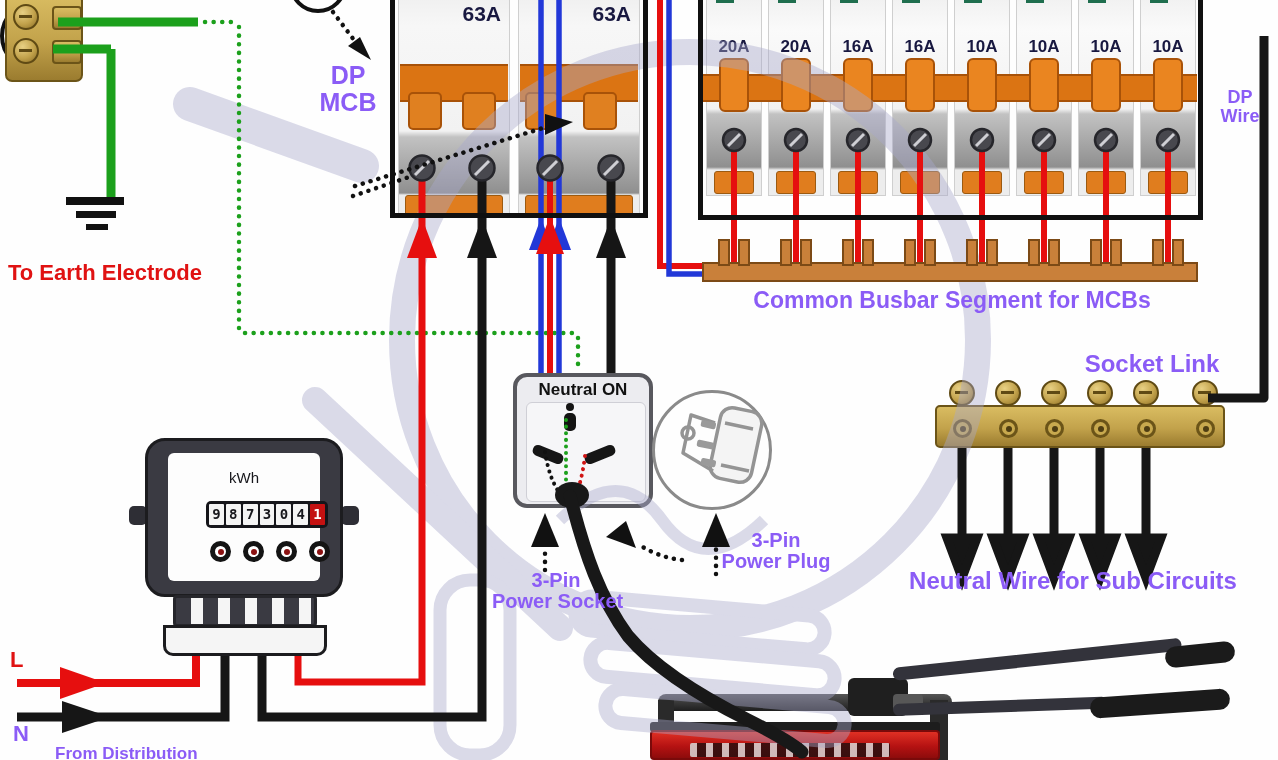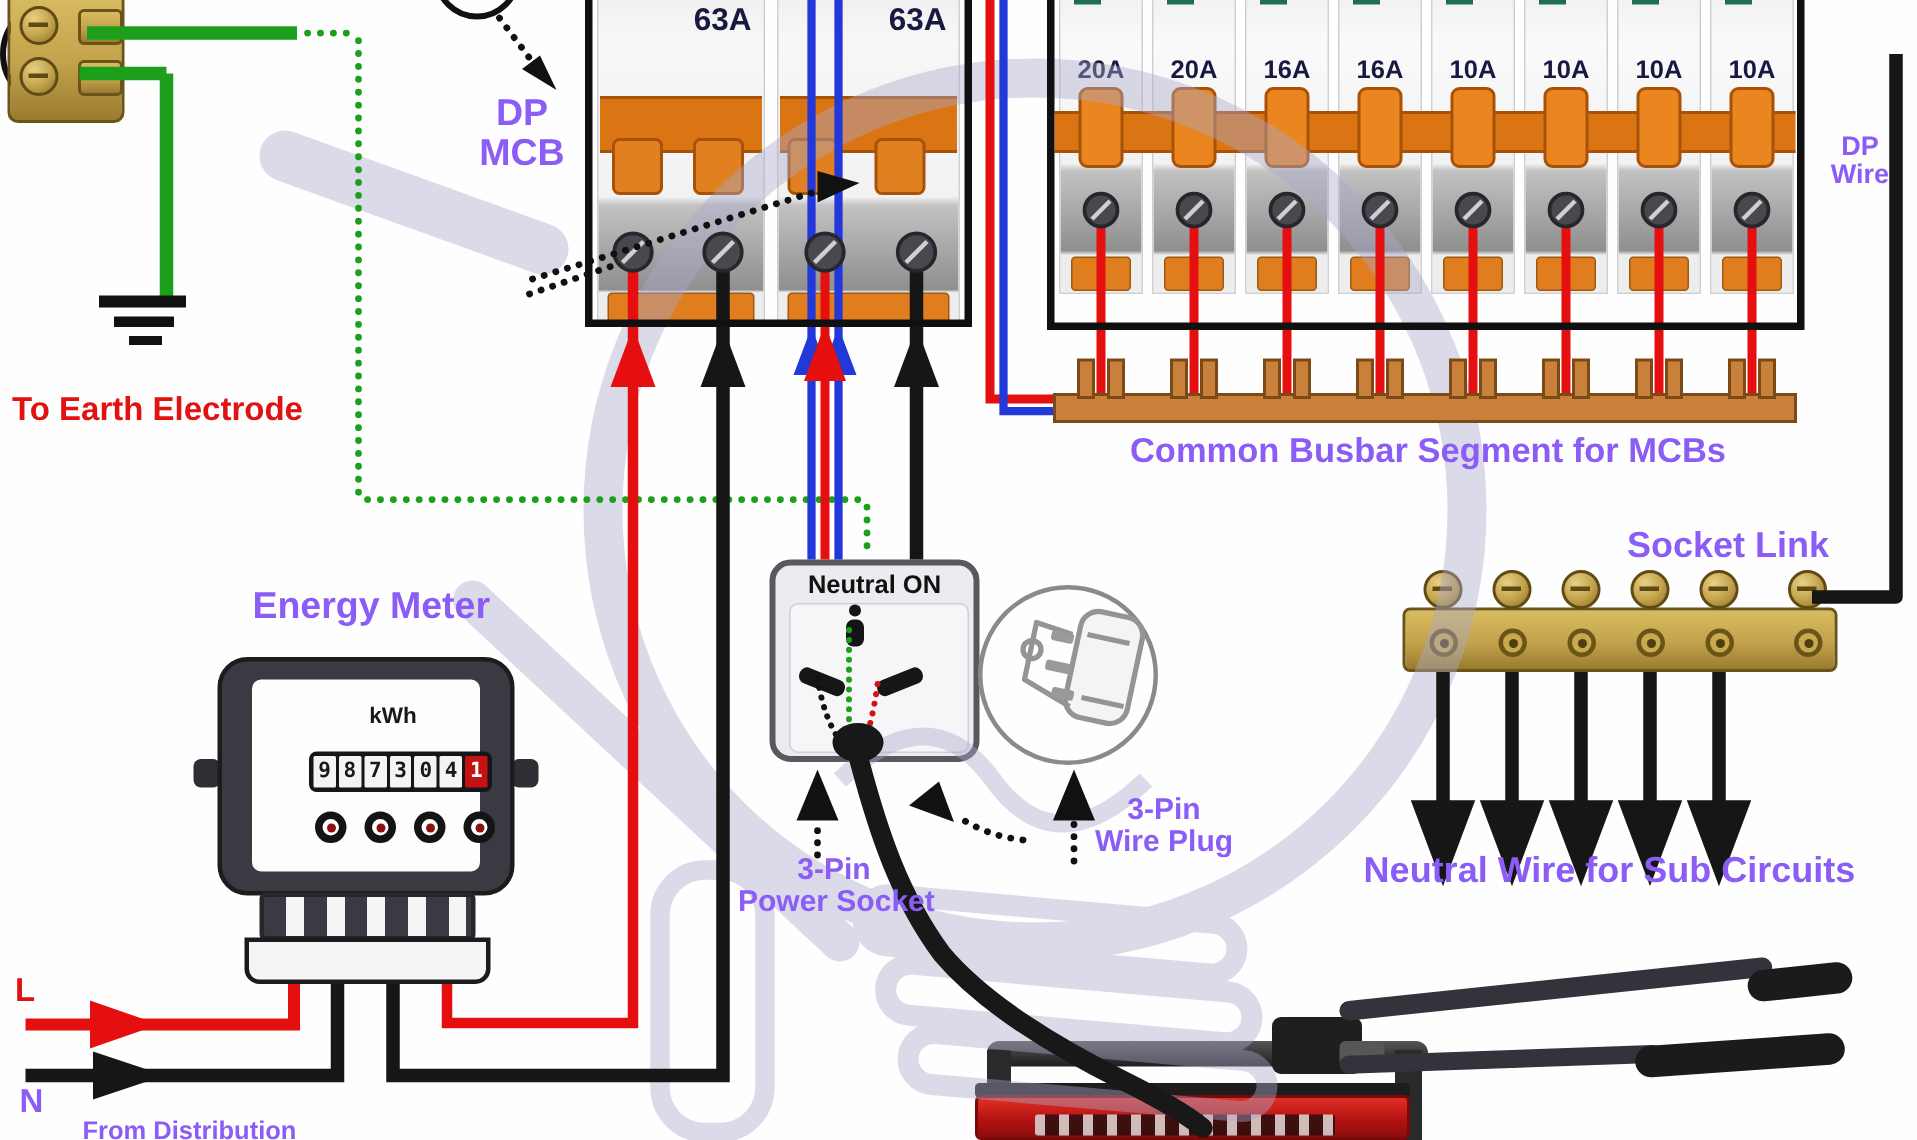--- a/index.html
+++ b/index.html
@@ -165,21 +165,21 @@
   <div class="brass-hole" style="left:999px;top:419px;"></div>
   <div class="brass-hole" style="left:1045px;top:419px;"></div>
   <div class="brass-hole" style="left:1091px;top:419px;"></div>
   <div class="brass-hole" style="left:1137px;top:419px;"></div>
   <div class="brass-hole" style="left:1196px;top:419px;"></div>
 
   <div class="meter-tab" style="left:129px;top:506px;"></div>
   <div class="meter-tab" style="left:341px;top:506px;"></div>
   <div class="abs z1" id="meter-body">
     <div class="abs" id="meter-panel">
-      <div class="abs" style="left:0;top:16px;width:100%;text-align:center;font-weight:700;font-size:15px;color:#17171c;margin-left:18px;">kWh</div>
+      <div class="abs" style="left:0;top:16px;width:100%;text-align:center;font-weight:400;font-size:15px;color:#17171c;">kWh</div>
       <div class="abs" id="meter-window">
         <span class="digit">9</span>
         <span class="digit">8</span>
         <span class="digit">7</span>
         <span class="digit">3</span>
         <span class="digit">0</span>
         <span class="digit">4</span>
         <span class="digit digit-red">1</span>
       </div>
       <div class="meter-screw" style="left:42px;"></div>
@@ -409,34 +409,33 @@
     <div>DP</div>
     <div>Wire</div>
   </div>
 
   <div class="lbl" style="left:742px;top:288px;width:420px;font-size:23px;">Common Busbar Segment for MCBs</div>
 
   <div class="lbl" style="left:1082px;top:351px;width:140px;font-size:24px;">Socket Link</div>
 
   <div class="lbl" style="left:893px;top:568px;width:360px;font-size:24px;">Neutral Wire for Sub Circuits</div>
 
-  <div class="lbl" style="left:160px;top:391px;width:175px;font-size:25px;">Energy Meter</div>
 
   <div id="switch-circle">
     <div>Switch</div>
     <div>ON</div>
   </div>
 
   <div class="lbl" style="left:492px;top:570px;width:128px;font-size:20px;">
     <div>3-Pin</div>
     <div>Power Socket</div>
   </div>
 
   <div class="lbl" style="left:706px;top:530px;width:140px;font-size:20px;">
     <div>3-Pin</div>
-    <div>Wire Plug</div>
+    <div>Power Plug</div>
   </div>
 
   <div class="lbl" style="left:10px;top:648px;width:24px;font-size:22px;color:#e01212;text-align:left;">L</div>
   <div class="lbl" style="left:13px;top:722px;width:24px;font-size:22px;text-align:left;">N</div>
   <div class="lbl" style="left:55px;top:745px;width:200px;font-size:17px;text-align:left;">From Distribution</div>
 
 </div>
 
 </body></html>

